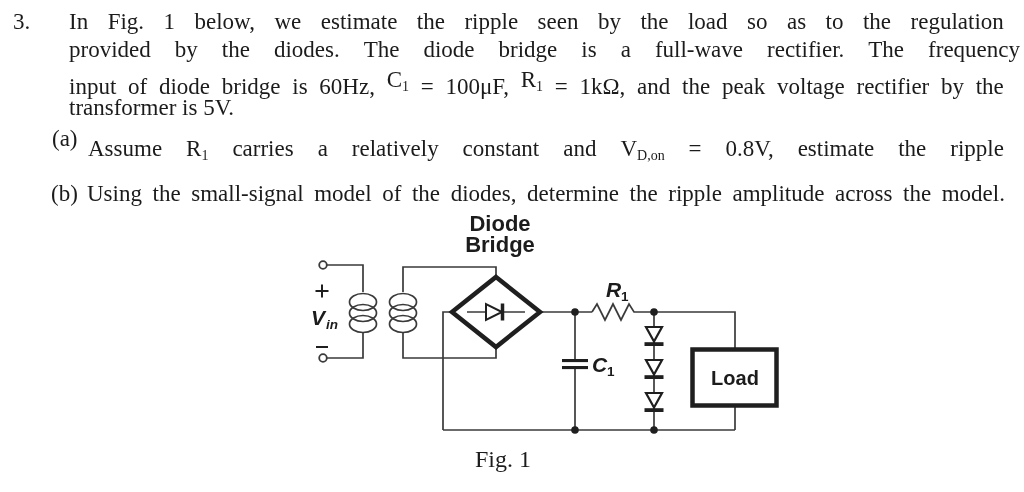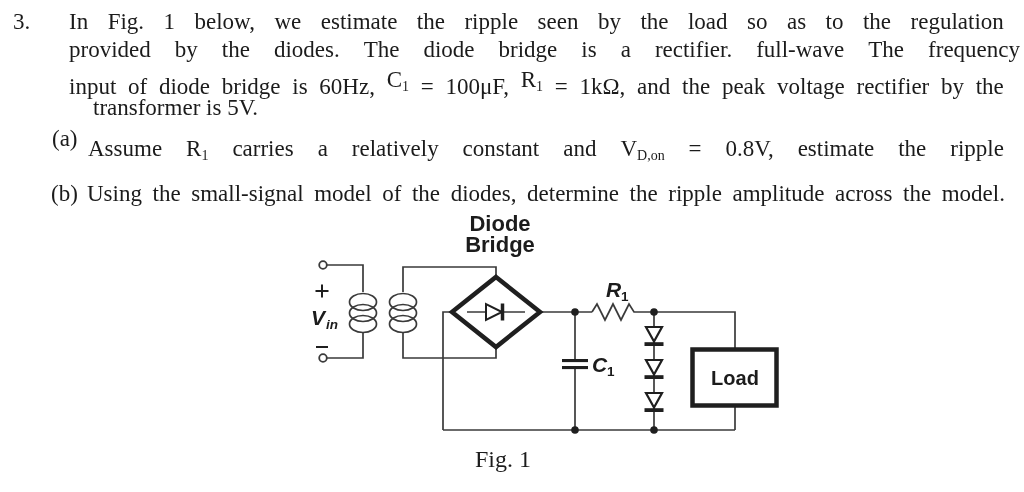--- a/index.html
+++ b/index.html
@@ -8,21 +8,21 @@
   .tline{position:absolute;font-size:23px;line-height:25px;white-space:nowrap;}
   .tline.j{display:flex;justify-content:space-between;white-space:normal;}
   .tline .w{white-space:pre;}
   .sub{font-size:14px;vertical-align:-4px;}
   .plabel{position:absolute;font-size:23px;line-height:25px;}
   
   #num{left:13px;top:9px;}
   #l0{left:69px;top:9px;width:935px;}
   #l1{left:69px;top:37px;width:935px;gap:24px;}
   #l2{left:69px;top:67px;width:935px;align-items:flex-end;}
-  #l3{left:69px;top:95px;margin-left:24px;}
+  #l3{left:69px;top:95px;}
   #la{left:52px;top:126px;}
   #l4{left:88px;top:136px;width:916px;}
   #l5{left:88px;top:151px;}
   #lb{left:51px;top:181px;}
   #l6{left:87px;top:181px;width:918px;}
   svg{position:absolute;left:0;top:0;}
   .wire{stroke:#3a3a3a;stroke-width:1.7;fill:none;}
   .figtxt{font-family:"Liberation Sans",sans-serif;font-weight:bold;fill:#1c1c1c;}
 </style>
 </head>
@@ -53,22 +53,22 @@
   <div class="tline j" id="l1">
       <span class="w">provided</span>
       <span class="w">by</span>
       <span class="w">the</span>
       <span class="w">diodes.</span>
       <span class="w">The</span>
       <span class="w">diode</span>
       <span class="w">bridge</span>
       <span class="w">is</span>
       <span class="w">a</span>
+      <span class="w">full-wave</span>
       <span class="w">rectifier.</span>
-      <span class="w">full-wave</span>
       <span class="w">The</span>
       <span class="w">frequency</span>
       <span class="w">f<span class="sub">in</span></span>
       <span class="w">of</span>
       <span class="w">at</span>
       <span class="w">the</span>
     </div>
   <div class="tline j" id="l2">
       <span class="w">input</span>
       <span class="w">of</span>

